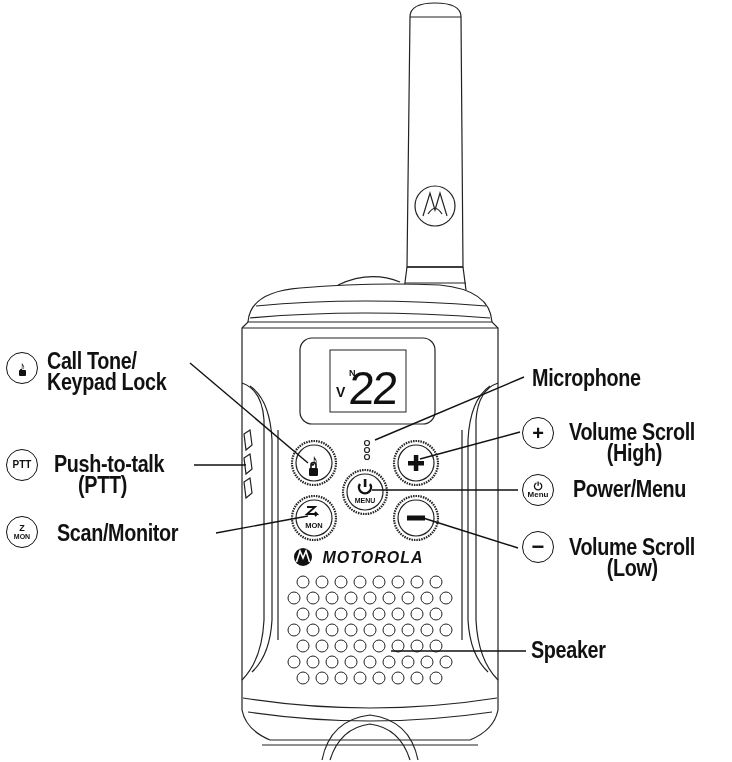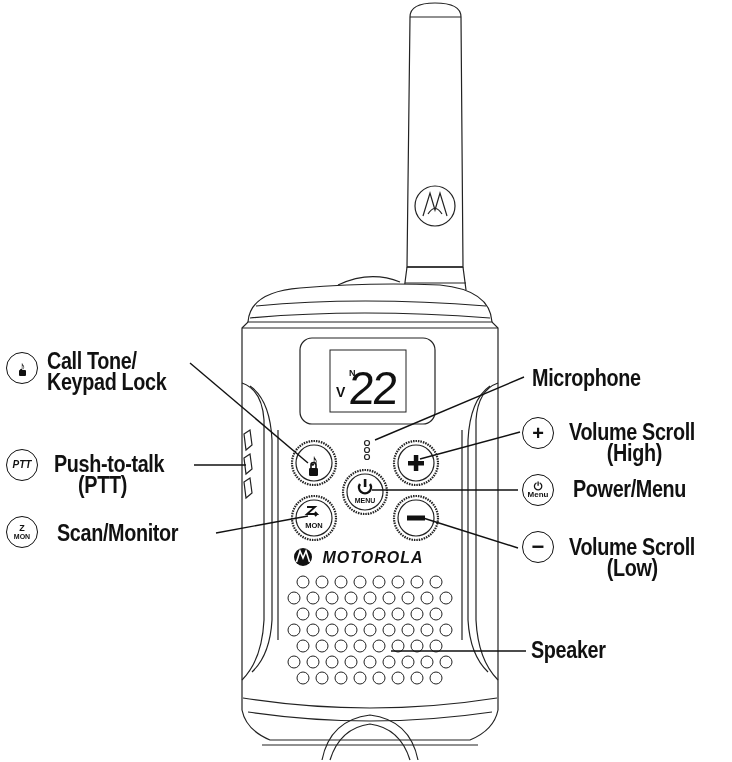--- a/index.html
+++ b/index.html
@@ -197,21 +197,21 @@
       <line x1="518" y1="490" x2="372" y2="490"></line>
       <line x1="518" y1="548" x2="420" y2="517"></line>
       <line x1="526" y1="651" x2="391" y2="651"></line>
     </g>
   </svg>
 
   <div class="ico" style="left:6px; top:352px;">
     <span class="t" style="font-size:14px;">♪</span>
     <span style="display:block;width:7px;height:6px;background:#111;border-radius:1px;margin-top:-1px;"></span>
   </div>
-  <div class="ico" style="left:6px; top:449px;font-style:italic;">
+  <div class="ico" style="left:6px; top:449px;">
     <span class="t" style="font-size:10px;">PTT</span>
   </div>
   <div class="ico" style="left:6px; top:516px;">
     <span class="t" style="font-size:9px;">Z</span>
     <span class="s">MON</span>
   </div>
 
   <div class="ico" style="left:522px; top:417px;">
     <span class="t" style="font-size:20px;line-height:20px;">+</span>
   </div>

